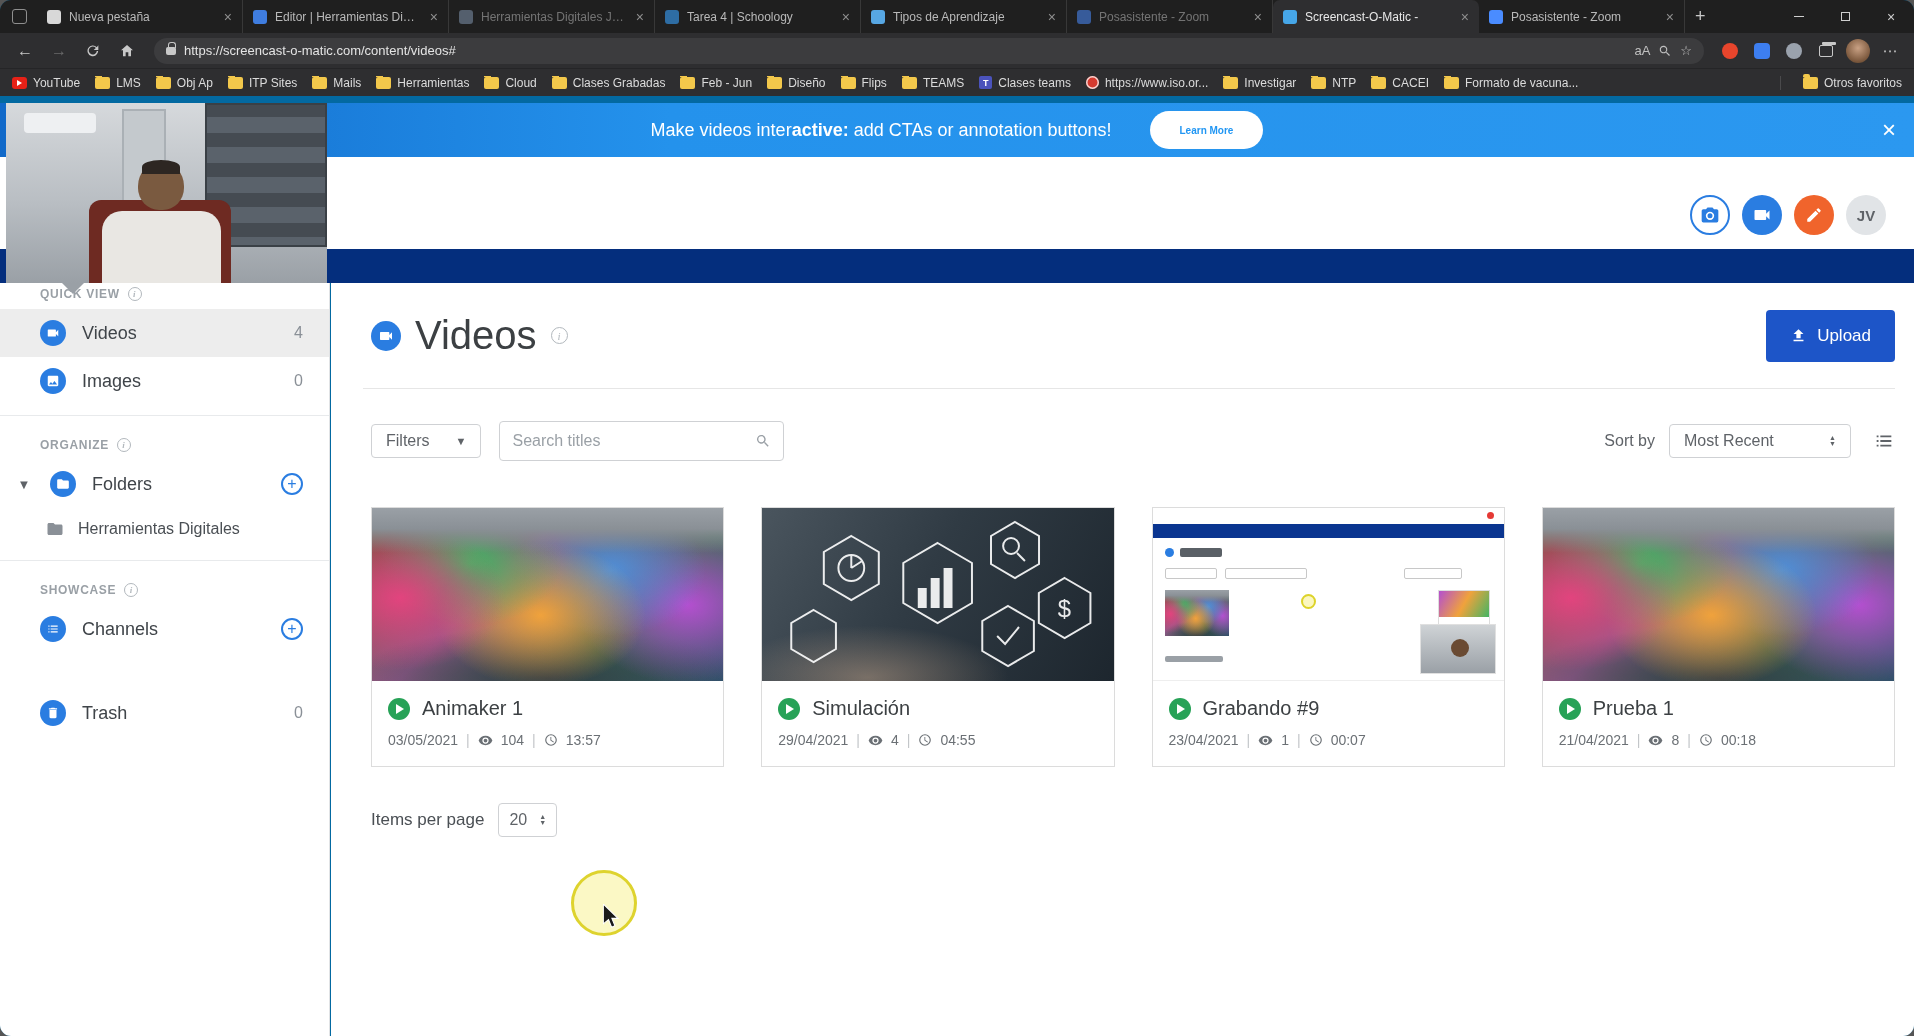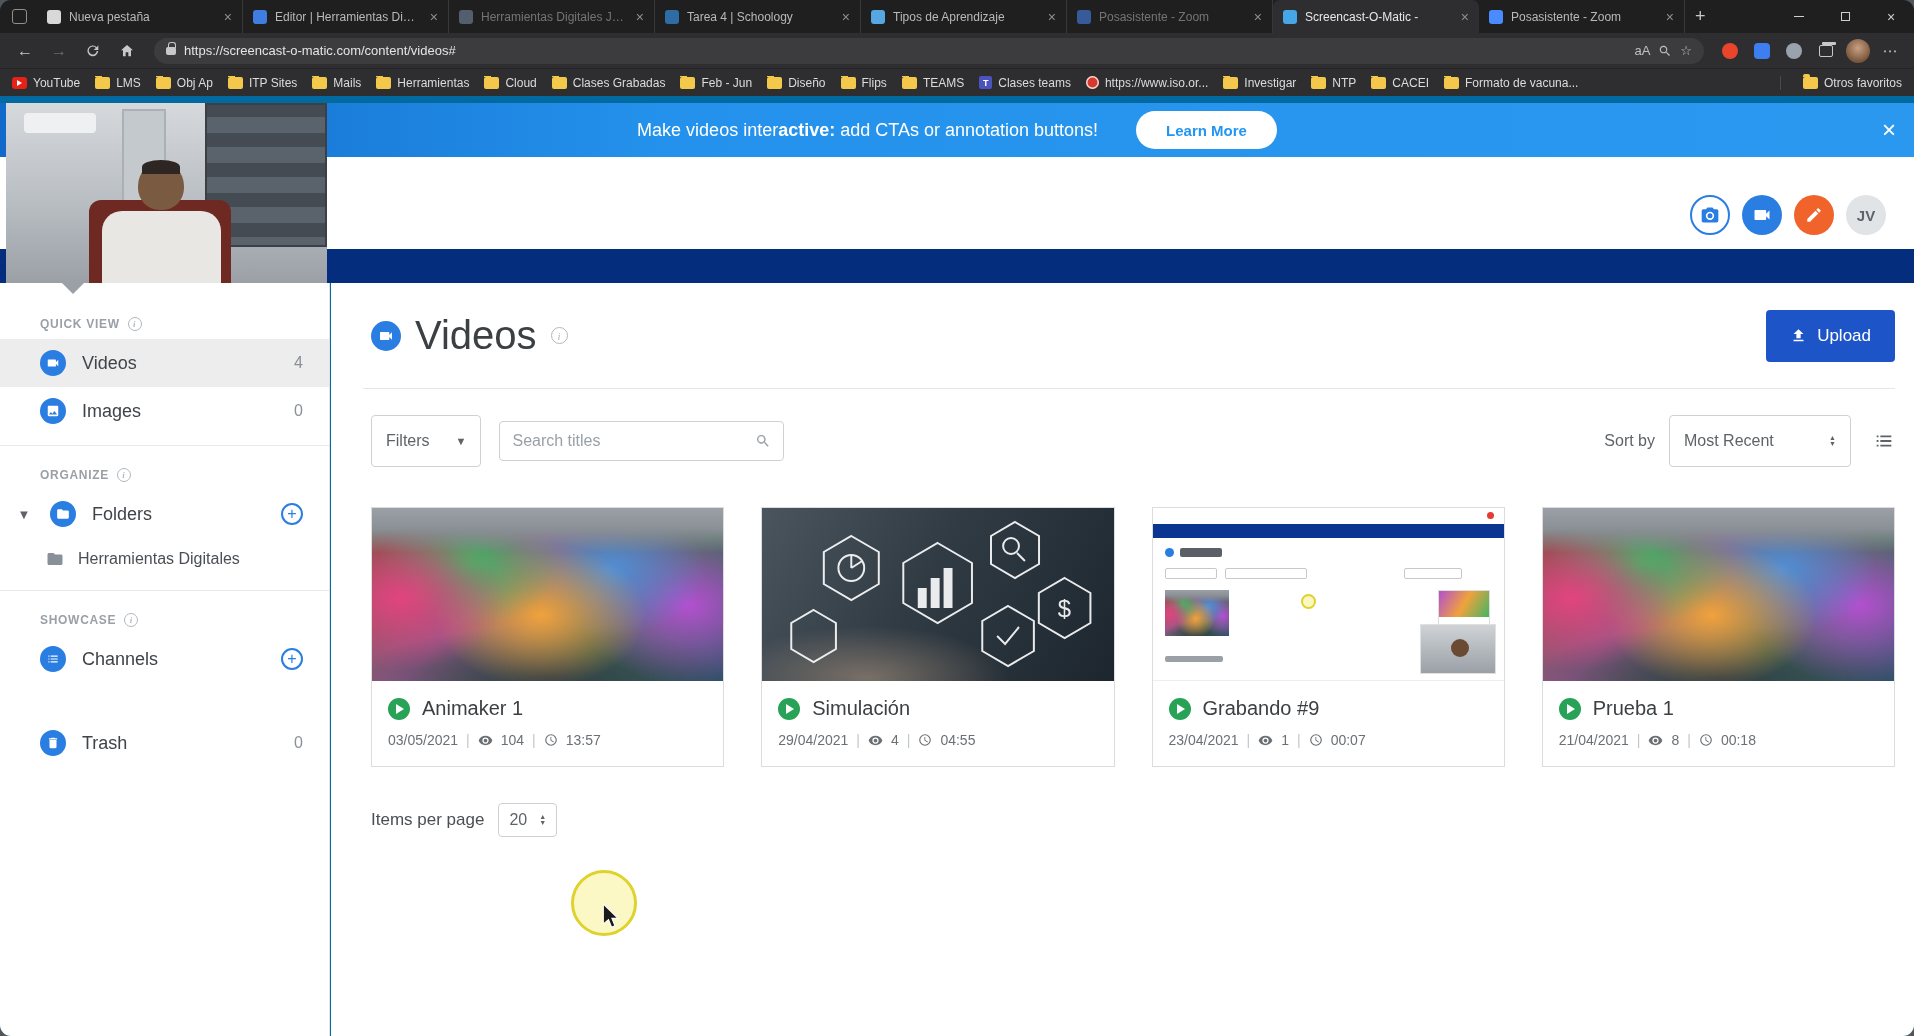--- a/index.html
+++ b/index.html
@@ -49,21 +49,21 @@
   .bm-ic.youtube::after { content:''; position:absolute; left:5px; top:3px; border-left:5px solid #fff; border-top:3px solid transparent; border-bottom:3px solid transparent; }
   .bm-ic.teams { background:#4b53bc; border-radius:2px; width:13px; height:13px; }
   .bm-ic.teams::after { content:'T'; position:absolute; left:0; right:0; top:0; bottom:0; color:#fff; font-size:9px; font-weight:bold; display:flex; align-items:center; justify-content:center; }
   .bm-ic.web { background:#d63a2f; border-radius:50%; width:13px; height:13px; box-shadow:inset 0 0 0 1.5px #f4d7d4; }
   .bm-right { margin-left:auto; display:flex; align-items:center; gap:6px; padding-left:22px; border-left:1px solid #4a4a4c; flex:none; }
 
   
   .banner { position:absolute; top:103px; left:0; right:0; height:54px; background:linear-gradient(90deg,#1169c9 0%, #2492ec 35%, #2b98f0 100%); display:flex; align-items:center; justify-content:center; color:#fff; z-index:10; }
   .banner-text { font-size:18px; }
   .banner-text b { font-weight:700;text-align:right; }
-  .learn-more { margin-left:38px; background:#fff; color:#2196f3; border:none; border-radius:19px; height:38px; padding:0 30px; font-size:15px; font-weight:700; font-family:inherit; cursor:pointer; }
+  .learn-more { margin-left:38px; background:#fff; color:#2196f3; border:none; border-radius:19px; height:38px; padding:0 30px; font-size:10px; font-weight:700; font-family:inherit; cursor:pointer; }
   .banner-close { position:absolute; right:18px; top:50%; transform:translateY(-50%); font-size:24px; color:#fff; cursor:pointer; line-height:1; }
 
   
   .site-header { position:absolute; top:157px; left:0; right:0; height:116px; background:#fff; }
   .header-icons { position:absolute; right:28px; top:50%; transform:translateY(-50%); display:flex; align-items:center; gap:12px; }
   .hicon { width:40px; height:40px; border-radius:50%; display:flex; align-items:center; justify-content:center; cursor:pointer; }
   .hicon.cam-outline { border:2px solid #2a7de1; background:#fff; }
   .hicon.video-fill { background:#2a7de1; }
   .hicon.pencil-fill { background:#f0642c; }
   .hicon.avatar { background:#e1e4e7; color:#5f6368; font-weight:700; font-size:15px; }
@@ -77,42 +77,42 @@
   .wc-door { position:absolute; top:6px; left:36%; width:14%; height:70%; background:#c4c9cd; border:2px solid #aab0b5; }
   .wc-chair { position:absolute; left:26%; top:54%; width:44%; height:48%; background:#6e2a22; border-radius:12px 12px 0 0; }
   .wc-body { position:absolute; left:30%; top:60%; width:37%; height:42%; background:#e9e7e3; border-radius:20px 20px 0 0; }
   .wc-head { position:absolute; left:41%; top:33%; width:46px; height:48px; background:#7a5a40; border-radius:50% 50% 46% 46%; }
   .wc-head::before { content:''; position:absolute; top:-2px; left:4px; right:4px; height:14px; background:#2d2622; border-radius:50% 50% 0 0; }
   .webcam-tail { position:absolute; left:62px; top:283px; width:0; height:0; border-left:11px solid transparent; border-right:11px solid transparent; border-top:11px solid #9aa0a6; z-index:61; }
 
   
   .sidebar { position:absolute; top:283px; left:0; width:330px; bottom:0; background:#fff; border-right:1px solid #e1e3e5; }
   .sb-label { display:flex; align-items:center; gap:8px; margin:22px 0 8px 40px; font-size:12px; font-weight:700; color:#9aa0a6; letter-spacing:.7px; }
-  .sb-label.first { margin-top:34px; }
+  .sb-label.first { margin-top:4px; }
   .sb-item { height:48px; display:flex; align-items:center; gap:16px; padding:0 26px 0 40px; font-size:18px; color:#3f4449; cursor:pointer; }
   .sb-item.active { background:#ededed; }
   .sb-item.folders { padding-left:14px; }
   .sb-chevron { width:20px; color:#5f6368; font-size:13px; text-align:center; flex:none; }
   .sb-ic { width:26px; height:26px; border-radius:50%; background:#2a7de1; display:flex; align-items:center; justify-content:center; flex:none; }
   .sb-count { margin-left:auto; color:#8a9097; font-size:16px; }
   .sb-plus { margin-left:auto; width:22px; height:22px; border:2px solid #2a7de1; color:#2a7de1; border-radius:50%; display:flex; align-items:center; justify-content:center; font-size:16px; line-height:1; cursor:pointer; flex:none; }
   .sb-sub { height:42px; display:flex; align-items:center; gap:14px; padding-left:46px; font-size:16px; color:#4a4f54; cursor:pointer; }
   .sb-div { border-top:1px solid #e8eaec; margin-top:10px; }
   .sb-item.trash { margin-top:36px; }
   .info-dot { width:14px; height:14px; border-radius:50%; border:1px solid #b2b8bd; color:#b2b8bd; font-size:9px; display:inline-flex; align-items:center; justify-content:center; font-style:italic; font-family:"Liberation Serif", serif; flex:none; }
   .info-dot.lg { width:17px; height:17px; font-size:11px; }
 
   
   .main { position:absolute; top:283px; left:331px; right:0; bottom:0; background:#fff; overflow:hidden; }
   .title-row { height:106px; display:flex; align-items:center; gap:14px; margin:0 19px 0 32px; border-bottom:1px solid #e6e6e6; padding-left:8px; }
   .title-ic { width:30px; height:30px; border-radius:50%; background:#2a7de1; display:flex; align-items:center; justify-content:center; flex:none; }
   .page-title { font-size:40px; color:#3c4043; font-weight:400; }
   .upload-btn { margin-left:auto; height:52px; background:#1d55c8; color:#fff; border:none; border-radius:4px; font-size:17px; font-family:inherit; display:flex; align-items:center; gap:10px; padding:0 24px; cursor:pointer; }
   .filter-row { margin:32px 19px 0 40px; height:40px; display:flex; align-items:center; gap:18px; color:#5f6368; }
-  .select-box { height:52px; border:1px solid #cfd1d4; border-radius:4px; display:flex; align-items:center; gap:26px; padding:0 14px; font-size:16px; color:#5f6368; background:#fff; cursor:pointer; }
+  .select-box { height:34px; border:1px solid #cfd1d4; border-radius:4px; display:flex; align-items:center; gap:26px; padding:0 14px; font-size:16px; color:#5f6368; background:#fff; cursor:pointer; }
   .select-box .chev { font-size:11px; color:#5f6368; }
   .updown { display:flex; flex-direction:column; font-size:7px; line-height:6px; color:#5f6368; }
   .search-box { height:40px; width:285px; border:1px solid #cfd1d4; border-radius:4px; display:flex; align-items:center; padding:0 12px; background:#fff; }
   .search-box input { border:none; outline:none; flex:1; font-size:16px; color:#3c4043; font-family:inherit; background:transparent; }
   .search-box input::placeholder { color:#9aa0a6; }
   .sort-group { margin-left:auto; display:flex; align-items:center; gap:14px; }
   .sort-label { font-size:16px; color:#5f6368; }
   .sort-box { width:182px; justify-content:space-between; gap:8px; }
   .listview-ic { margin-left:8px; display:flex; cursor:pointer; }
 

